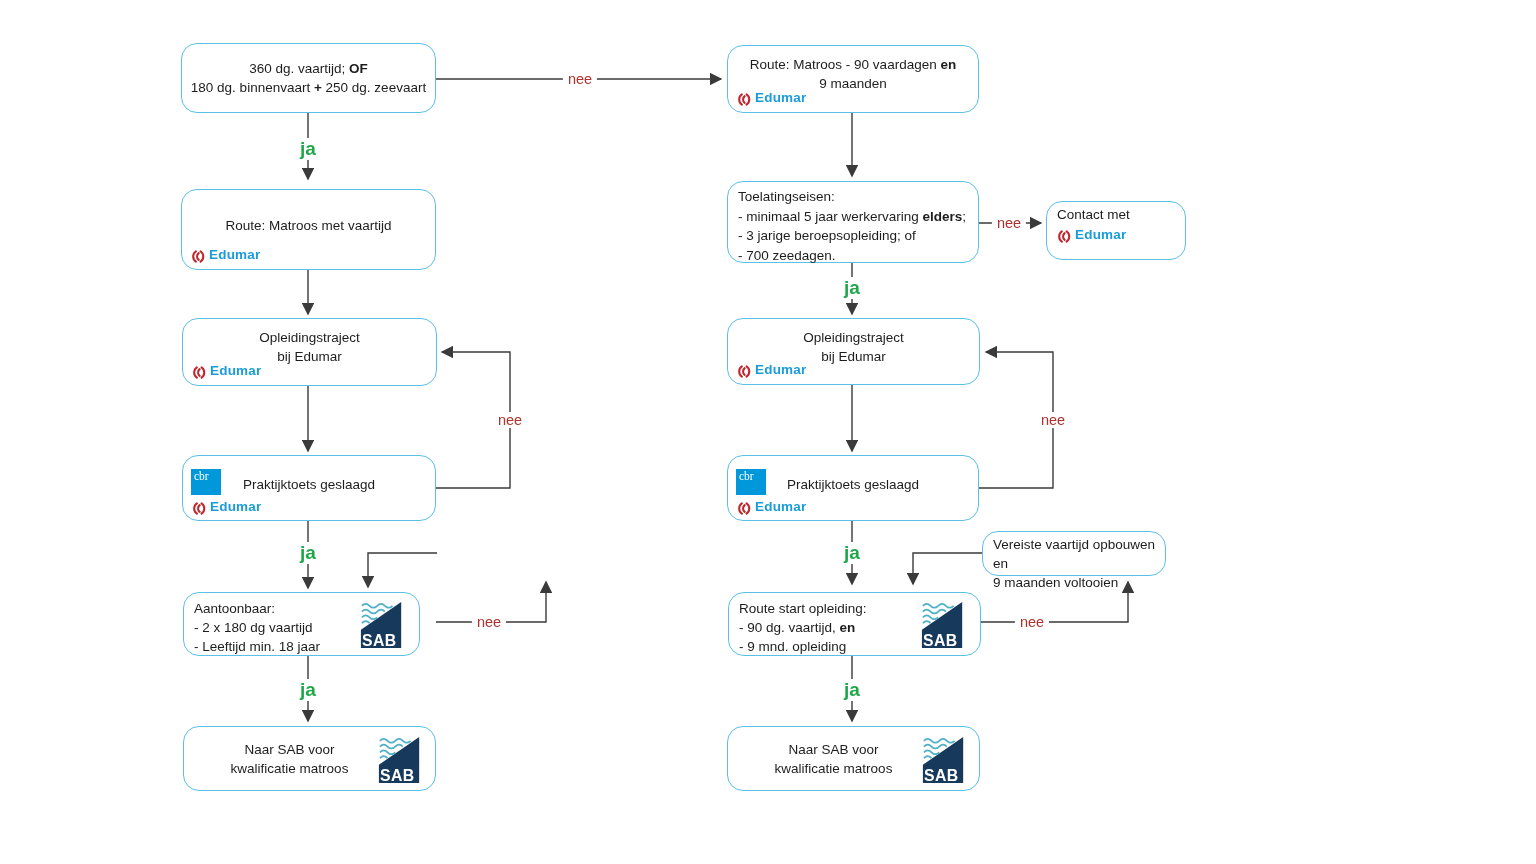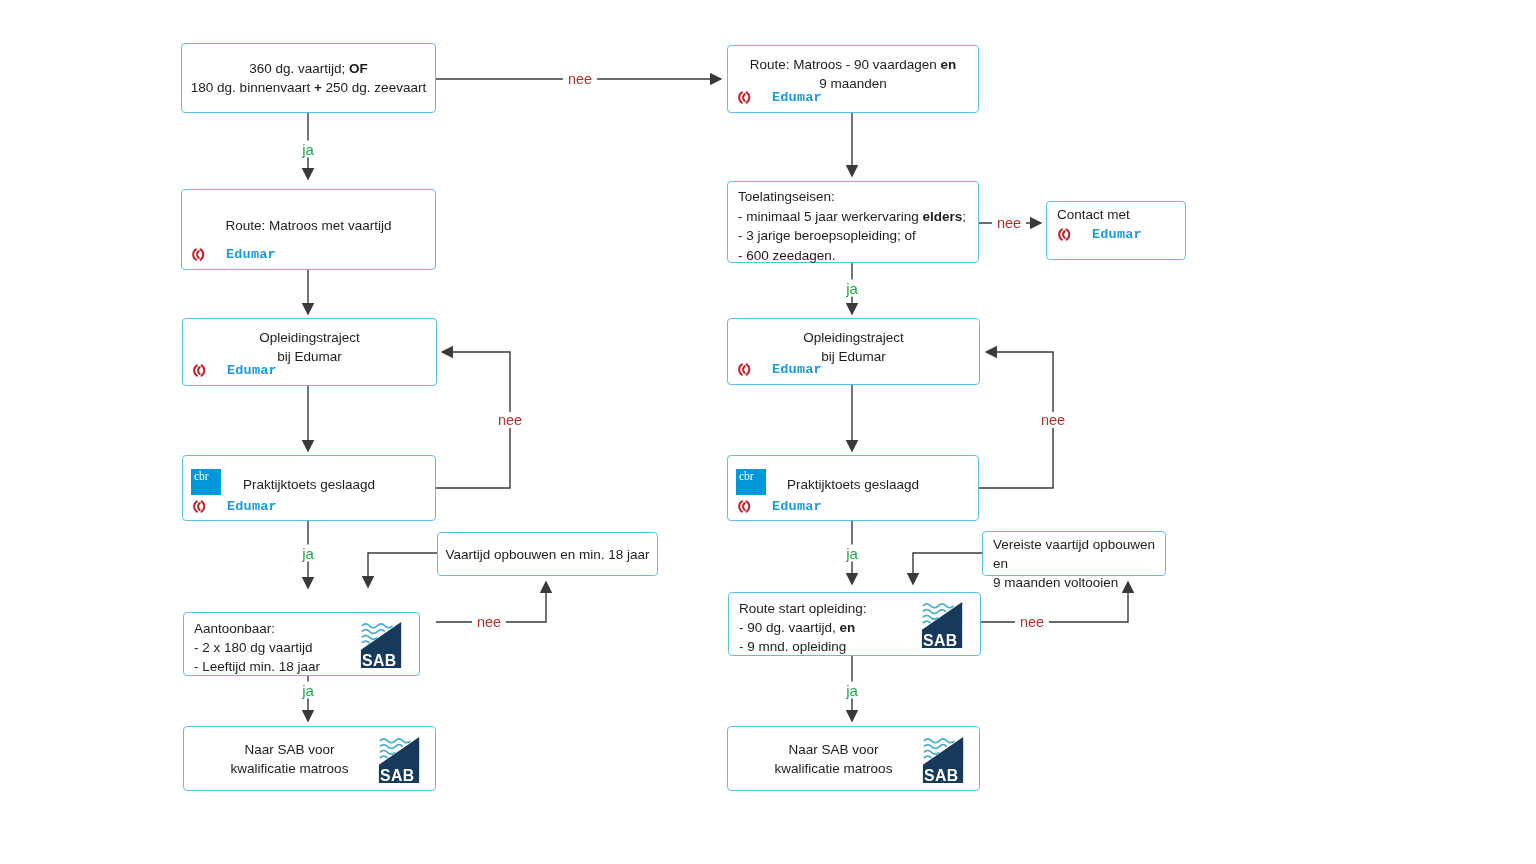--- a/index.html
+++ b/index.html
@@ -1,24 +1,24 @@
 <!DOCTYPE html>
 <html style="--border: #5bc0e8; --line: #3a3a3a; --text: #1d1d1d; --ja: #1fa74a; --nee: #ae332e; --edublue: #1b9cd9; --edured: #c0272d; --cbrblue: #0098da; --sabnavy: #17395b; --sabteal: #4fb0c7;"><head>
 <meta charset="utf-8">
 <style>
   html,body{margin:0;padding:0;background:#fff;}
   .canvas{position:relative;width:1536px;height:864px;background:#ffffff;overflow:hidden;
           font-family:"Liberation Sans",sans-serif;}
-  .node{position:absolute;background:#fff;border:1.6px solid var(--border);border-radius:4px;
+  .node{position:absolute;background:#fff;border:1.6px solid var(--border);border-radius:16px;
         box-sizing:border-box;color:var(--text);font-size:13.5px;line-height:19px;z-index:2;}
   .center{display:flex;flex-direction:column;justify-content:center;align-items:center;text-align:center;}
   .pad{padding:6px 8px 4px 10px;}
   .node b{font-weight:bold;}
   
-  .edumar{position:absolute;left:9px;bottom:5px;display:flex;align-items:center;gap:20px;font-family:Liberation Mono, monospace;}
+  .edumar{position:absolute;left:9px;bottom:5px;display:flex;align-items:flex-end;gap:3px;}
   .edumar.inline{position:static;margin-top:1px;}
   .edu-ic{width:15px;height:15px;flex:0 0 auto;}
   .edu-ic path{stroke:var(--edured);stroke-width:2.2;fill:none;stroke-linecap:round;}
   .edu-tx{color:var(--edublue);font-weight:bold;font-size:13.5px;letter-spacing:.2px;}
   
   .cbr{position:absolute;left:8px;top:13px;width:30px;height:24px;background:var(--cbrblue);
        display:flex;align-items:flex-end;box-sizing:border-box;padding:13px 3px;}
   .cbr-tx{color:#fff;font-family:"Liberation Serif",serif;font-size:11.5px;line-height:11px;}
   
   .sab{position:absolute;width:46px;height:50px;}
@@ -26,21 +26,21 @@
   .sab-waves path{stroke:var(--sabteal);stroke-width:1.8;fill:none;}
   .sab-tx{fill:#ffffff;font-weight:bold;font-size:16.5px;letter-spacing:.5px;
           font-family:"Liberation Sans",sans-serif;}
   
   svg.connectors{position:absolute;left:0;top:0;width:1536px;height:864px;z-index:1;}
   .conn{stroke:var(--line);stroke-width:1.4;fill:none;}
   #arw path{fill:var(--line);}
   
   .lbl{position:absolute;transform:translate(-50%,-50%);background:#fff;padding:0 5px;
        white-space:nowrap;z-index:3;}
-  .ja{color:var(--ja);font-weight:normal;font-size:15px;}
+  .ja{color:var(--ja);font-weight:bold;font-size:19px;}
   .nee{color:var(--nee);font-size:14.5px;}
 </style>
 </head>
 <body>
 
 <div class="canvas">
 
   <svg class="connectors">
     <defs>
       <marker id="arw" markerWidth="10" markerHeight="9" refX="8" refY="4.5" orient="auto">
@@ -105,25 +105,22 @@
     <span class="edumar" style="bottom:4px">
       <svg class="edu-ic" viewBox="0 0 16 16">
           <path d="M5.2,2.6 A6.5,6.5 0 0 0 5.2,13.4"></path>
           <path d="M8.2,4.4 A4.6,4.6 0 0 0 8.2,11.6"></path>
           <path d="M10.2,2.6 A6.5,6.5 0 0 1 10.2,13.4"></path>
         </svg>
       <span class="edu-tx">Edumar</span>
     </span>
   </div>
 
-  <div class="node center" style="left:437px;top:532px;width:221px;height:44px">
-    <div>Vaartijd opbouwen en min. 18 jaar</div>
-  </div>
-
-  <div class="node pad" style="left:183px;top:612px;width:237px;height:64px">
+
+  <div class="node pad" style="left:183px;top:592px;width:237px;height:64px">
     <div>Aantoonbaar:</div>
     <div>- 2 x 180 dg vaartijd</div>
     <div>- Leeftijd min. 18 jaar</div>
     <svg class="sab" viewBox="0 0 48 52" style="right:14px;top:6px">
       <polygon class="sab-bg" points="2,32 44,3 44,51 2,51"></polygon>
       <g class="sab-waves">
         <path d="M3,7 q4,-4 8,0 t8,0 t8,0 t8,0"></path>
           <path d="M3,13 q4,-4 8,0 t8,0 t8,0"></path>
           <path d="M3,19 q4,-4 8,0 t8,0"></path>
           <path d="M3,25 q4,-4 8,0"></path>
@@ -157,21 +154,21 @@
           <path d="M10.2,2.6 A6.5,6.5 0 0 1 10.2,13.4"></path>
         </svg>
       <span class="edu-tx">Edumar</span>
     </span>
   </div>
 
   <div class="node pad" style="left:727px;top:181px;width:252px;height:82px;line-height:19.5px;padding-top:5px">
     <div>Toelatingseisen:</div>
     <div><span>- minimaal 5 jaar werkervaring </span><b>elders</b><span>;</span></div>
     <div>- 3 jarige beroepsopleiding; of</div>
-    <div>- 600 zeedagen.</div>
+    <div>- 700 zeedagen.</div>
   </div>
 
   <div class="node" style="left:1046px;top:201px;width:140px;height:59px;padding:3px 8px 2px 10px">
     <div>Contact met</div>
     <span class="edumar inline">
       <svg class="edu-ic" viewBox="0 0 16 16">
           <path d="M5.2,2.6 A6.5,6.5 0 0 0 5.2,13.4"></path>
           <path d="M8.2,4.4 A4.6,4.6 0 0 0 8.2,11.6"></path>
           <path d="M10.2,2.6 A6.5,6.5 0 0 1 10.2,13.4"></path>
         </svg>

